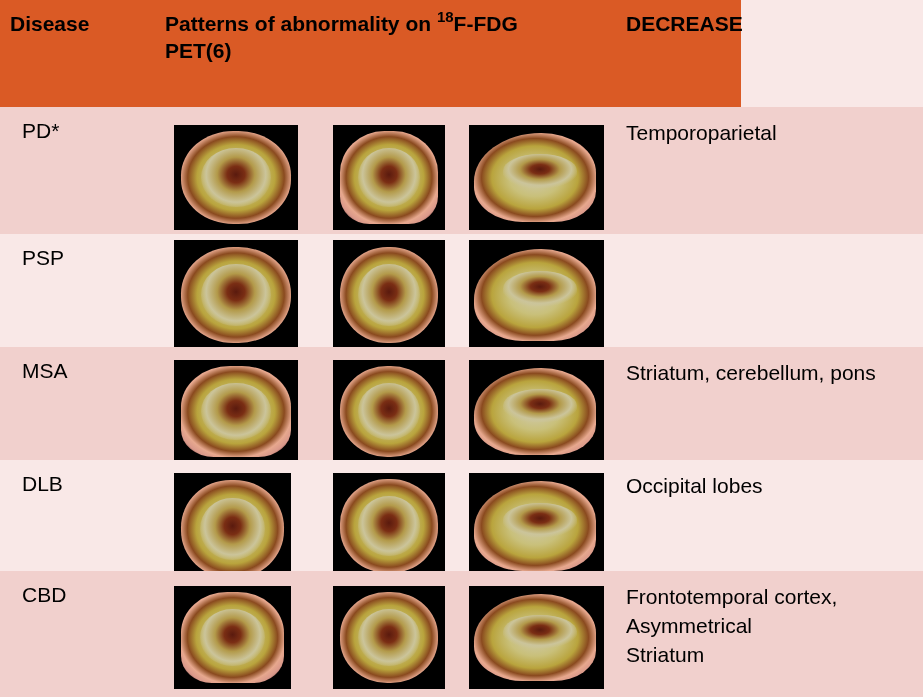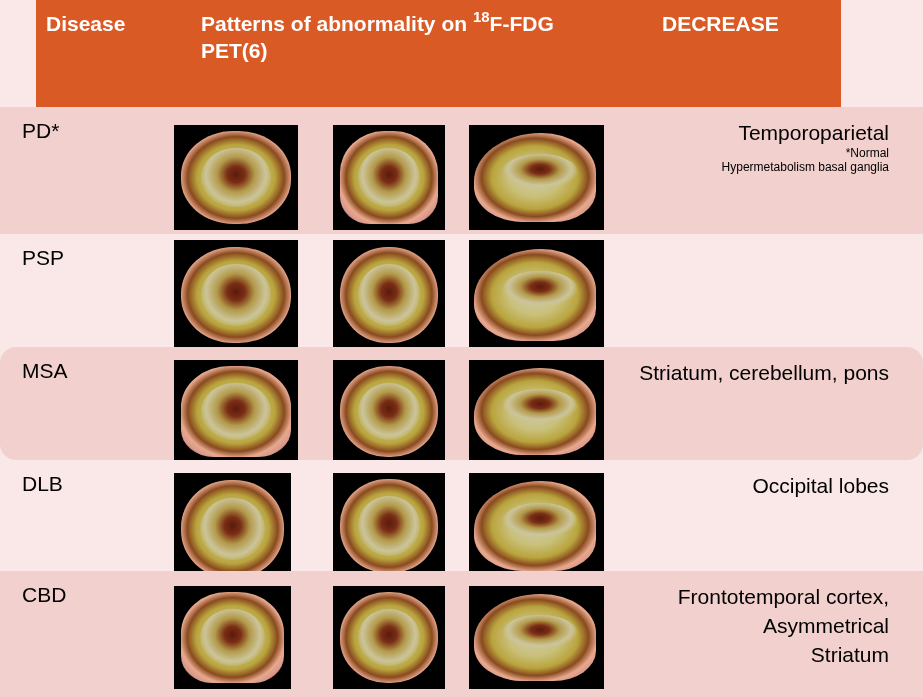--- a/index.html
+++ b/index.html
@@ -1,24 +1,24 @@
 <!DOCTYPE html>
 <html><head>
 <meta charset="utf-8">
 <style>
   html,body{margin:0;padding:0;}
   body{width:923px;height:697px;overflow:hidden;background:#f9e8e7;font-family:"Liberation Sans",sans-serif;color:#000;position:relative;}
-  .header{position:absolute;left:0;top:0;width:805px;height:107px;background:#da5a25;color:#ffffff;font-weight:bold;font-size:21px;margin-left:36px;}
+  .header{position:absolute;left:0;top:0;width:741px;height:107px;background:#da5a25;color:#000000;font-weight:bold;font-size:21px;}
   .hcell{position:absolute;top:10px;line-height:27px;}
   .hcell sup{font-size:15px;vertical-align:9px;line-height:0;}
   .row{position:absolute;left:0;width:923px;}
   .row.dark{background:#f1d0cd;}
   .row.light{background:#f9e8e7;}
   .disease{position:absolute;left:10px;top:11px;font-size:21px;line-height:25px;margin-left:12px;}
-  .decrease{position:absolute;left:594px;top:11px;font-size:21px;line-height:29px;width:295px;text-align:right;}
+  .decrease{position:absolute;left:626px;top:11px;font-size:21px;line-height:29px;width:295px;}
   .note{font-size:12px;line-height:14px;margin-top:-1px;}
   .note .l2{padding-left:3px;}
   .scan{position:absolute;background:#000;overflow:hidden;}
   .scan .head{position:absolute;left:6%;top:6%;width:88%;height:88%;border-radius:48%;
      background:radial-gradient(ellipse at 50% 50%, #cfcab0 0%, #c9c07a 30%, #b9a43d 50%, #8a4a1f 62%, #e7a88e 72%, #d9988a 80%, #3a0f0a 92%, #000 100%);}
   .scan .core{position:absolute;left:22%;top:22%;width:56%;height:56%;border-radius:50%;
      background:radial-gradient(ellipse at 50% 45%, #5a1a0e 0%, #7a2e14 18%, #b39a4a 38%, #cbc49a 60%, rgba(200,195,150,0) 75%);}
   .scan.sag .head{border-radius:55% 45% 35% 40%;left:4%;top:8%;width:90%;height:84%;}
   .scan.sag .core{left:25%;top:28%;width:55%;height:32%;border-radius:50% 50% 40% 40%;}
   .scan.cor .head{border-radius:45% 45% 30% 30%;}
@@ -44,44 +44,40 @@
   <div class="scan cor" style="left:333px;top:18px;width:112px;height:105px;">
       <div class="head"></div>
       <div class="core"></div>
     </div>
   <div class="scan sag" style="left:469px;top:18px;width:135px;height:105px;">
       <div class="head"></div>
       <div class="core"></div>
     </div>
   <div class="decrease">
     <div>Temporoparietal</div>
-    <div class="note">
-      <div>*Normal</div>
-      <div class="l2">Hypermetabolism  basal ganglia</div>
-    </div>
   </div>
 </div>
 
 <div class="row light" style="top:234px;height:113px;padding-left:28px;">
   <div class="disease">PSP</div>
   <div class="scan" style="left:174px;top:6px;width:124px;height:110px;">
       <div class="head"></div>
       <div class="core"></div>
     </div>
   <div class="scan" style="left:333px;top:6px;width:112px;height:110px;">
       <div class="head"></div>
       <div class="core"></div>
     </div>
   <div class="scan sag" style="left:469px;top:6px;width:135px;height:110px;">
       <div class="head"></div>
       <div class="core"></div>
     </div>
 </div>
 
-<div class="row dark" style="top:347px;height:113px;border-radius:16px;">
+<div class="row dark" style="top:347px;height:113px;">
   <div class="disease">MSA</div>
   <div class="scan cor" style="left:174px;top:13px;width:124px;height:103px;">
       <div class="head"></div>
       <div class="core"></div>
     </div>
   <div class="scan" style="left:333px;top:13px;width:112px;height:103px;">
       <div class="head"></div>
       <div class="core"></div>
     </div>
   <div class="scan sag" style="left:469px;top:13px;width:135px;height:103px;">

